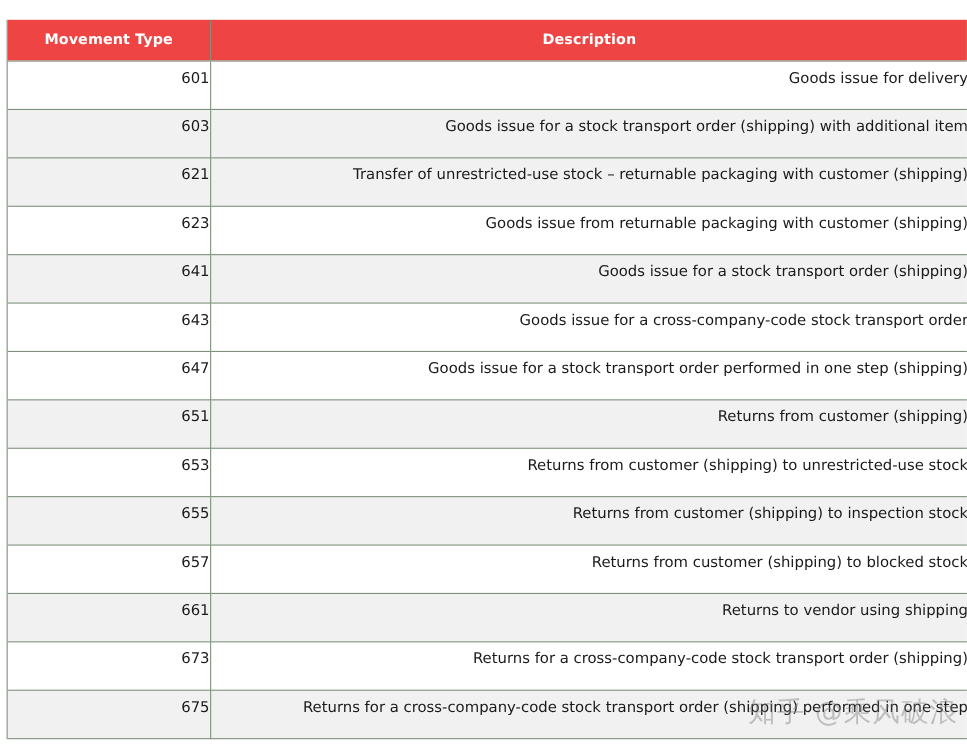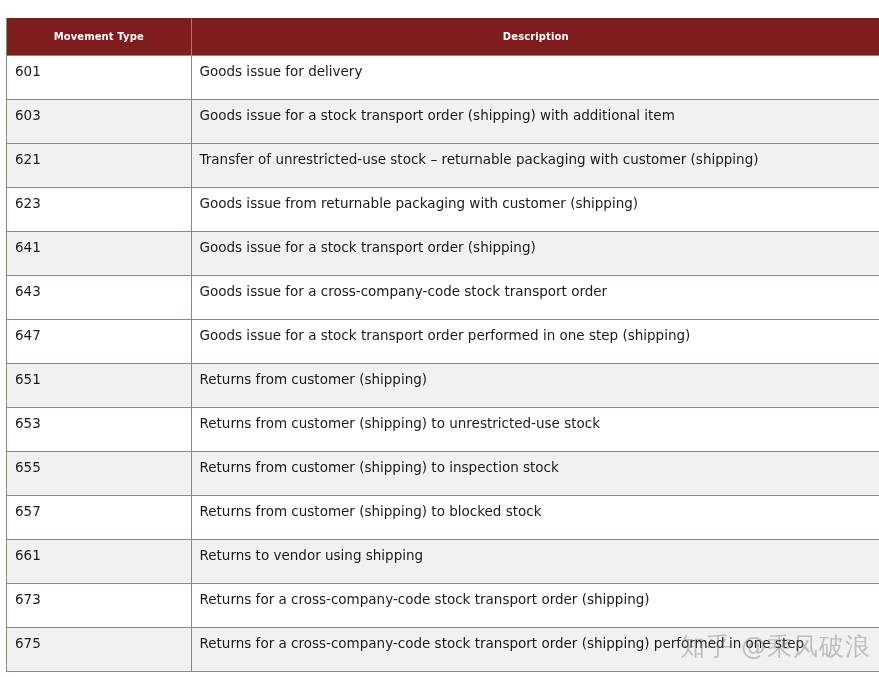--- a/index.html
+++ b/index.html
@@ -27,24 +27,24 @@
     table-layout: fixed;
     width: 873px;
     font-size: 13.5px;
     color: #1a1a1a;
   }
 
   table.mvt-table col.col-type { width: 184px; }
   table.mvt-table col.col-desc { width: 689px; }
 
   table.mvt-table thead th {
-    background: #7f1d1d;
+    background: #ef4444;
     color: #ffffff;
     font-weight: bold;
-    font-size: 10px;
+    font-size: 13px;
     letter-spacing: 0.1px;
     height: 37px;
     padding: 4px 8px;
     text-align: center;
     vertical-align: middle;
     border-right: 1px solid #7d8f7d;
     box-sizing: border-box;
   }
   table.mvt-table thead th:last-child {
     border-right: none;
@@ -56,20 +56,21 @@
   table.mvt-table tbody td {
     height: 44px;
     padding: 0 0 12px 8px;
     vertical-align: middle;
     border: 1px solid #7d8f7d;
     border-left: none;
     border-right: 1px solid #7d8f7d;
     box-sizing: border-box;
     white-space: nowrap;
     overflow: hidden;
+    text-align: right;
   }
   table.mvt-table tbody td.cell-desc {
     border-right: none;
   }
   table.mvt-table tbody tr:first-child td {
     border-top: none;
   }
 
   table.mvt-table tbody tr.row-odd td {
     background: #ffffff;

